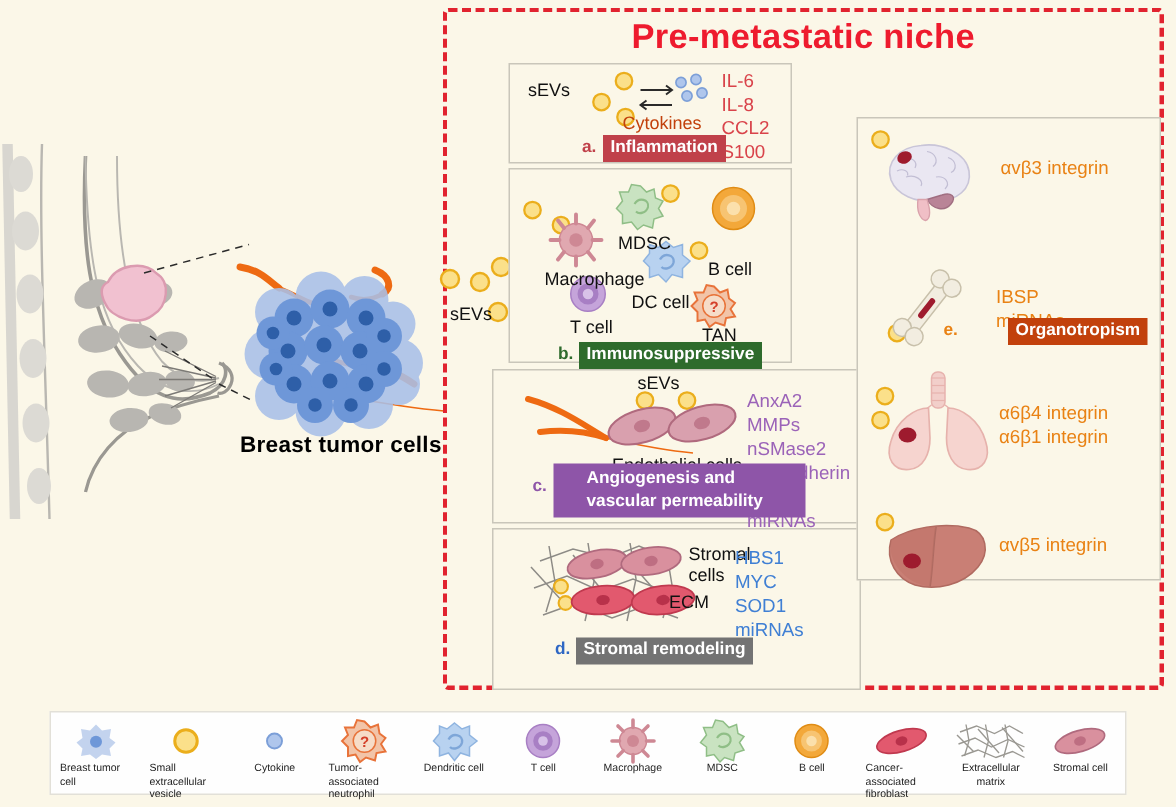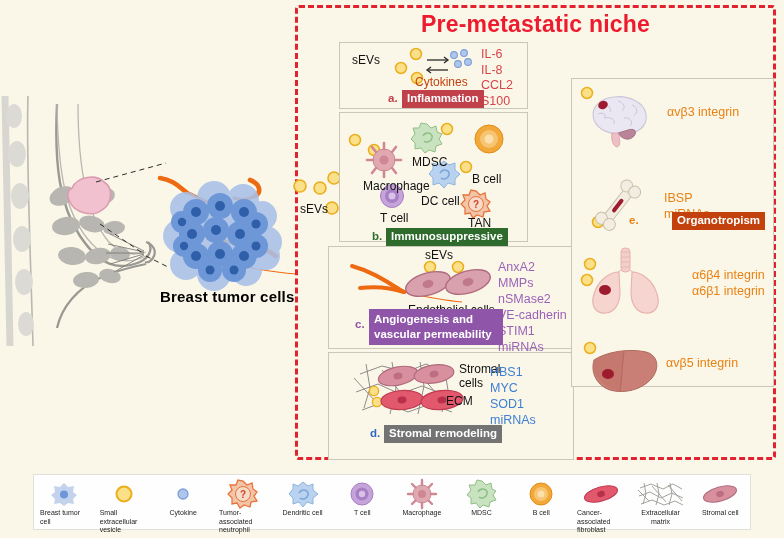--- a/index.html
+++ b/index.html
@@ -52,21 +52,21 @@
     padding:2px 5px 3px 5px;line-height:13px;white-space:nowrap;
   }
   .badge-letter{
     position:absolute;font-size:11.5px;font-weight:bold;line-height:13px;
   }
   #badge-a{background:#C0414A;left:402px;top:90px;}
   #letter-a{color:#C0414A;left:388px;top:92px;}
   #badge-b{background:#2E6B2C;left:386px;top:228px;text-align:center;}
   #letter-b{color:#2E6B2C;left:372px;top:230px;}
   #badge-c{background:#8E55A8;left:369px;top:309px;width:124px;
-           padding:3px 5px;text-align:left;line-height:15px;}
+           padding:3px 22px;text-align:left;line-height:15px;}
   #letter-c{color:#8E55A8;left:355px;top:318px;}
   #badge-d{background:#737373;left:384px;top:425px;}
   #letter-d{color:#2E67C4;left:370px;top:427px;}
   #badge-e{background:#c2410c;left:672px;top:212px;text-align:center;}
   #letter-e{color:#E98214;left:629px;top:214px;}
 
   
   .lbl{position:absolute;font-size:12px;color:#111;white-space:nowrap;}
 
   .mol{position:absolute;font-size:12.5px;white-space:nowrap;line-height:15.5px;}
@@ -496,21 +496,21 @@
     <g stroke="#E7B3AE" stroke-width="0.8">
       <path d="M41 4 L50 4"></path>
         <path d="M41 9 L50 9"></path>
         <path d="M41 14 L50 14"></path>
       <path d="M41 19 L50 19"></path>
     </g>
     <path d="M39 24 C30 24 18 32 14 46 C10 58 16 66 26 65 C36 64 40 54 40 44 Z" fill="#F6D4CF" stroke="#E6B2AC" stroke-width="1.1"></path>
     <path d="M52 24 C61 24 73 32 77 46 C81 58 75 66 65 65 C55 64 51 54 51 44 Z" fill="#F6D4CF" stroke="#E6B2AC" stroke-width="1.1"></path>
     <ellipse cx="25" cy="42" rx="6" ry="5" fill="#9E1B2E"></ellipse>
   </svg>
-  <div class="organ-txt" style="left:692px;top:267px;">
+  <div class="organ-txt" style="left:666px;top:267px;">
       <div>α6β4 integrin</div>
       <div>α6β1 integrin</div>
     </div>
 
   <svg style="position:absolute;left:580px;top:340px;" width="86" height="60" viewBox="0 0 86 60">
     <circle cx="10" cy="8" r="5.5" fill="#FBE08A" stroke="#EBAE1C" stroke-width="1.5"></circle>
     <path d="M14 20 C26 12 48 8 66 12 C78 15 80 28 72 38 C62 50 44 54 30 50
              C18 46 10 34 14 20 Z" fill="#C97F75" stroke="#B06A60" stroke-width="1"></path>
     <path d="M44 11 C42 24 42 38 40 51" stroke="#AE6B62" stroke-width="1.2" fill="none"></path>
     <path d="M14 20 C24 14 36 11 44 11 C42 24 42 38 40 51 C28 50 16 40 14 28 Z" fill="#C07268" opacity="0.55"></path>

